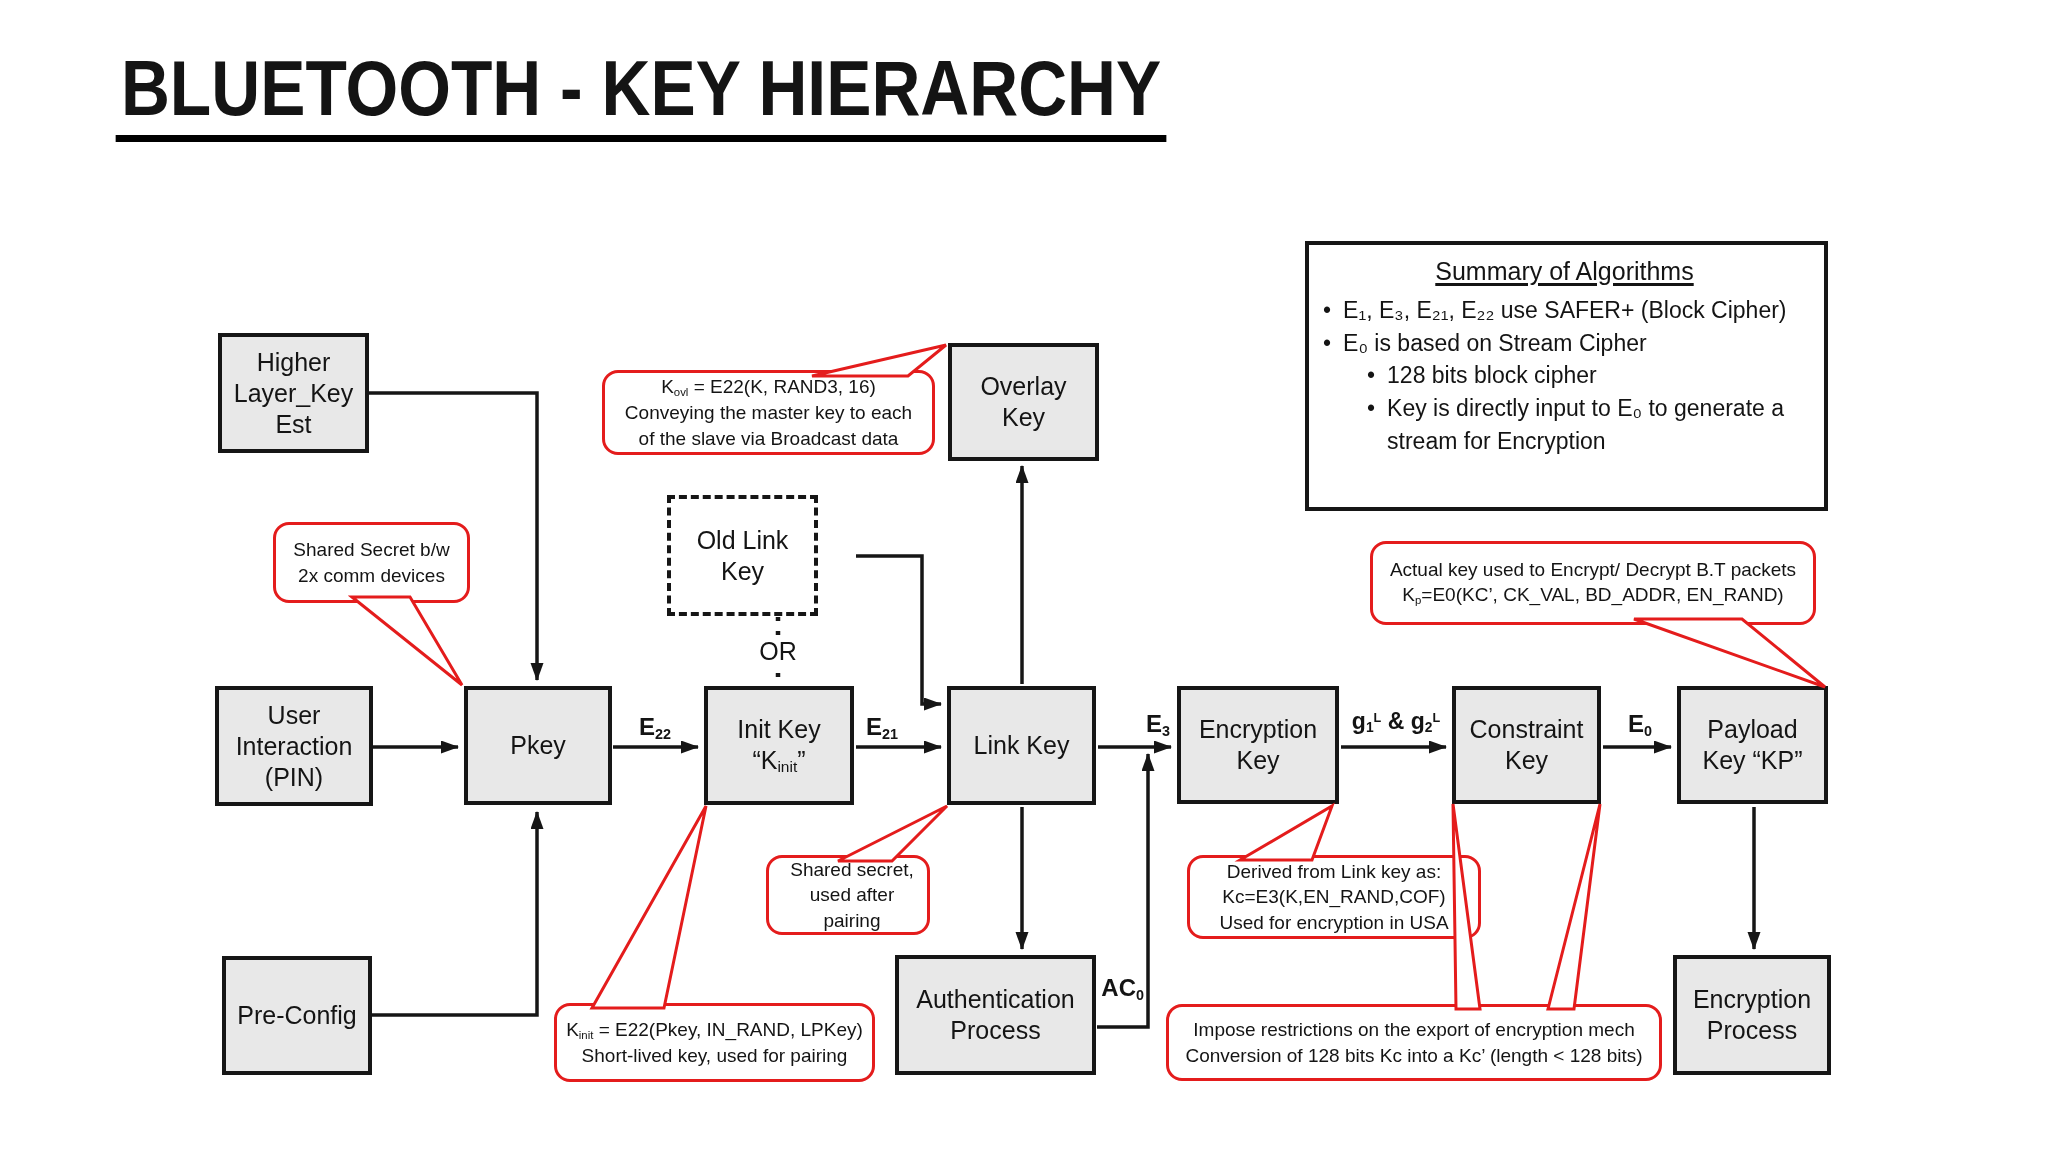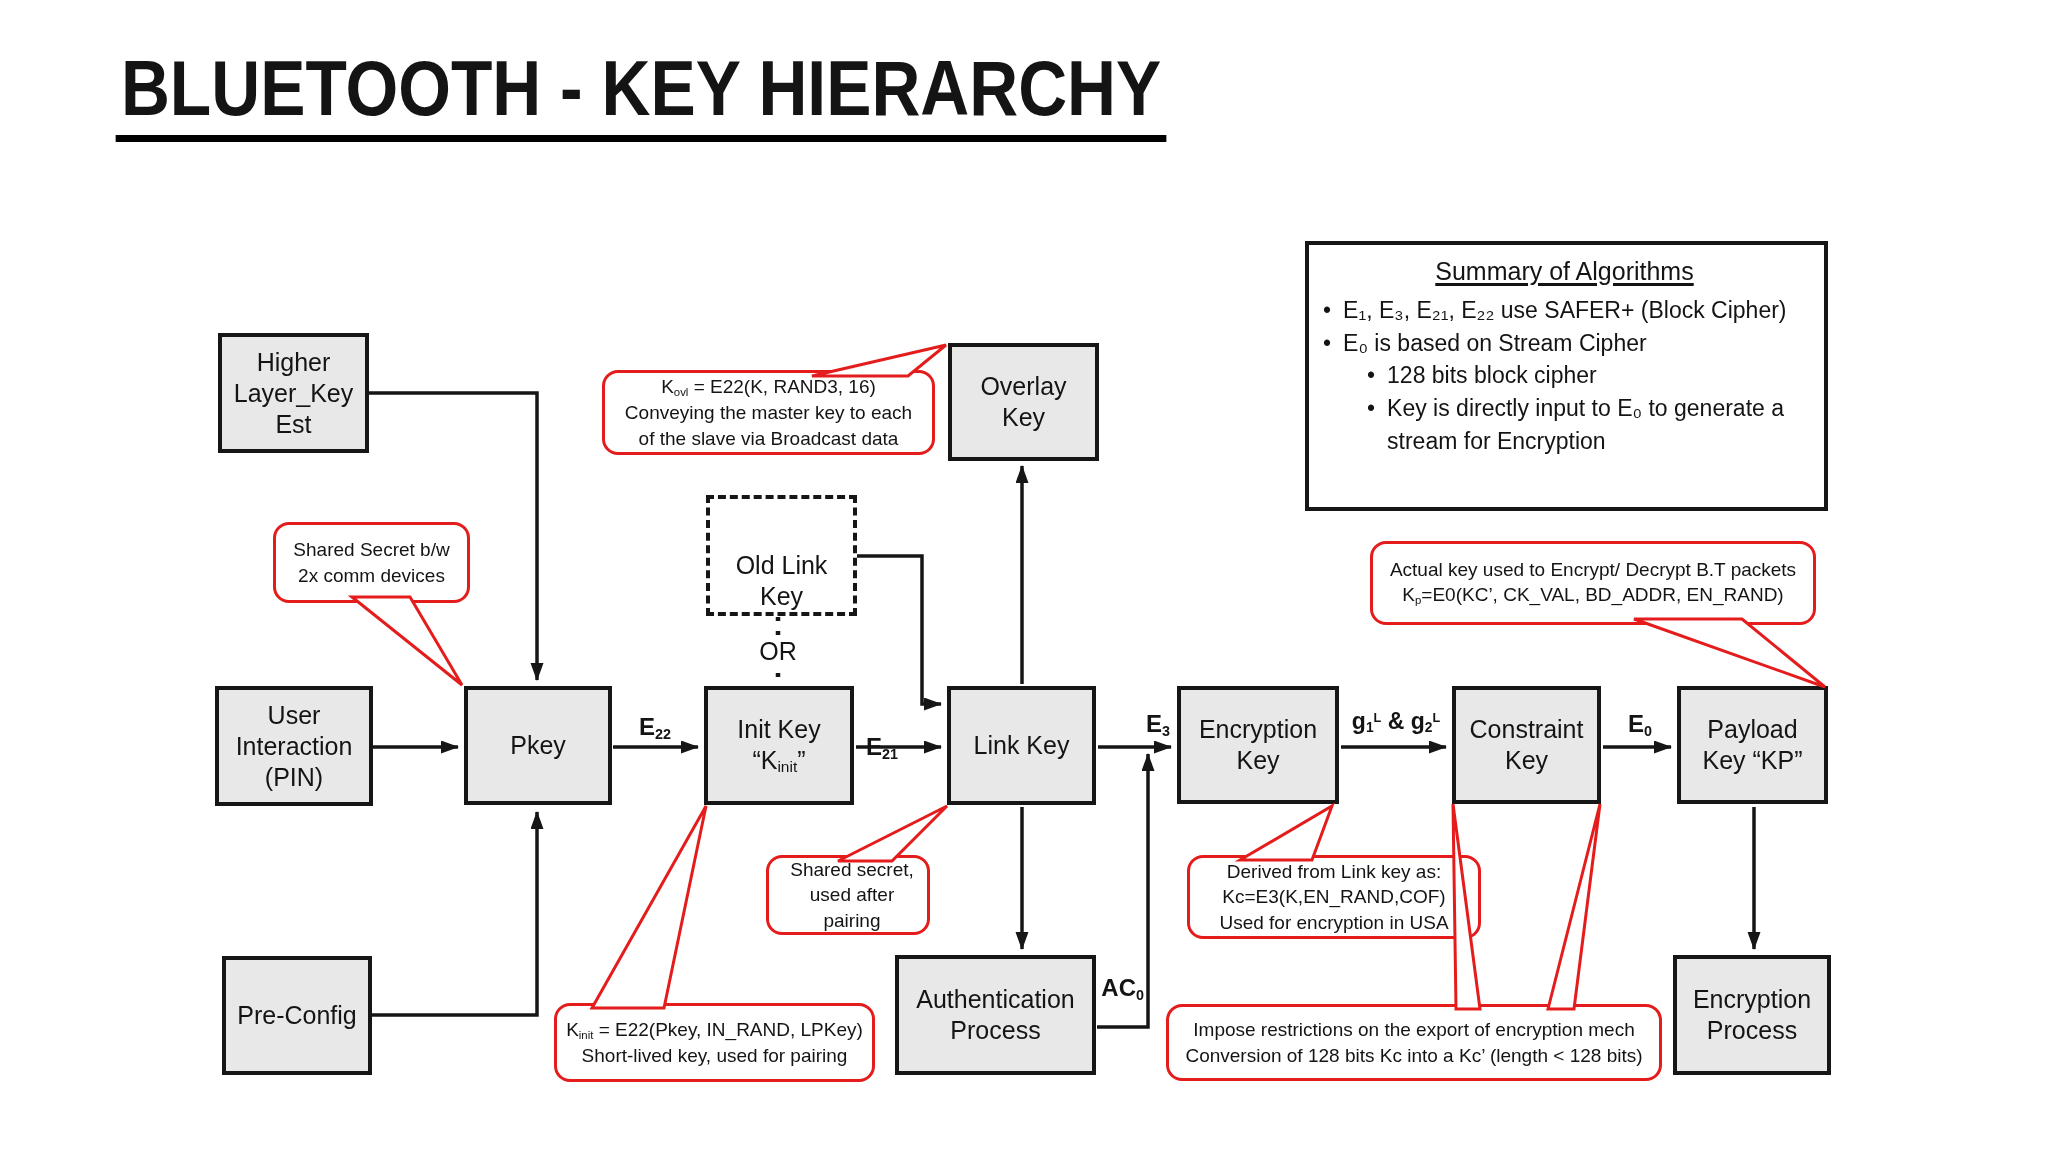--- a/index.html
+++ b/index.html
@@ -109,21 +109,21 @@
   </div>
 
   <div class="box" style="left:222px;top:956px;width:150px;height:119px;">
     <span>Pre-Config</span>
   </div>
 
   <div class="box" style="left:464px;top:686px;width:148px;height:119px;">
     <span>Pkey</span>
   </div>
 
-  <div class="box dashed" style="left:706px;top:495px;width:151px;height:121px;justify-content:flex-end;">
+  <div class="box dashed" style="left:667px;top:495px;width:151px;height:121px;">
     <span>Old Link</span>
     <span>Key</span>
   </div>
 
   <div class="box" style="left:704px;top:686px;width:150px;height:119px;">
     <span>Init Key</span>
     <span><span>“K</span><span class="sb">init</span><span>”</span></span>
   </div>
 
   <div class="box" style="left:948px;top:343px;width:151px;height:118px;text-align:right;">
@@ -221,21 +221,21 @@
       <polygon points="592,1008 706,806 664,1008"></polygon>
       <polygon points="1634,619 1825,687 1742,619"></polygon>
       <polygon points="1240,860 1332,806 1312,860"></polygon>
       <polygon points="1456,1009 1453,804 1480,1009"></polygon>
       <polygon points="1548,1009 1600,804 1574,1009"></polygon>
     </g>
   </svg>
 
   <div class="elabel" style="left:655px;top:713px;"><span>E</span><span class="sb">22</span></div>
 
-  <div class="elabel" style="left:882px;top:713px;margin-top:20px;"><span>E</span><span class="sb">21</span></div>
+  <div class="elabel" style="left:882px;top:713px;"><span>E</span><span class="sb">21</span></div>
 
   <div class="elabel" style="left:1158px;top:710px;"><span>E</span><span class="sb">3</span></div>
 
   <div class="elabel" style="left:1396px;top:708px;font-size:23px;"><span>g</span><span class="sb">1</span><span class="sp">L</span><span> &amp; </span><span>g</span><span class="sb">2</span><span class="sp">L</span></div>
 
   <div class="elabel" style="left:1640px;top:710px;"><span>E</span><span class="sb">0</span></div>
 
   <div class="elabel right-anchor" style="left:1144px;top:974px;"><span>AC</span><span class="sb">0</span></div>
 
   <div class="or-label" style="left:778px;top:636px;">OR</div>

